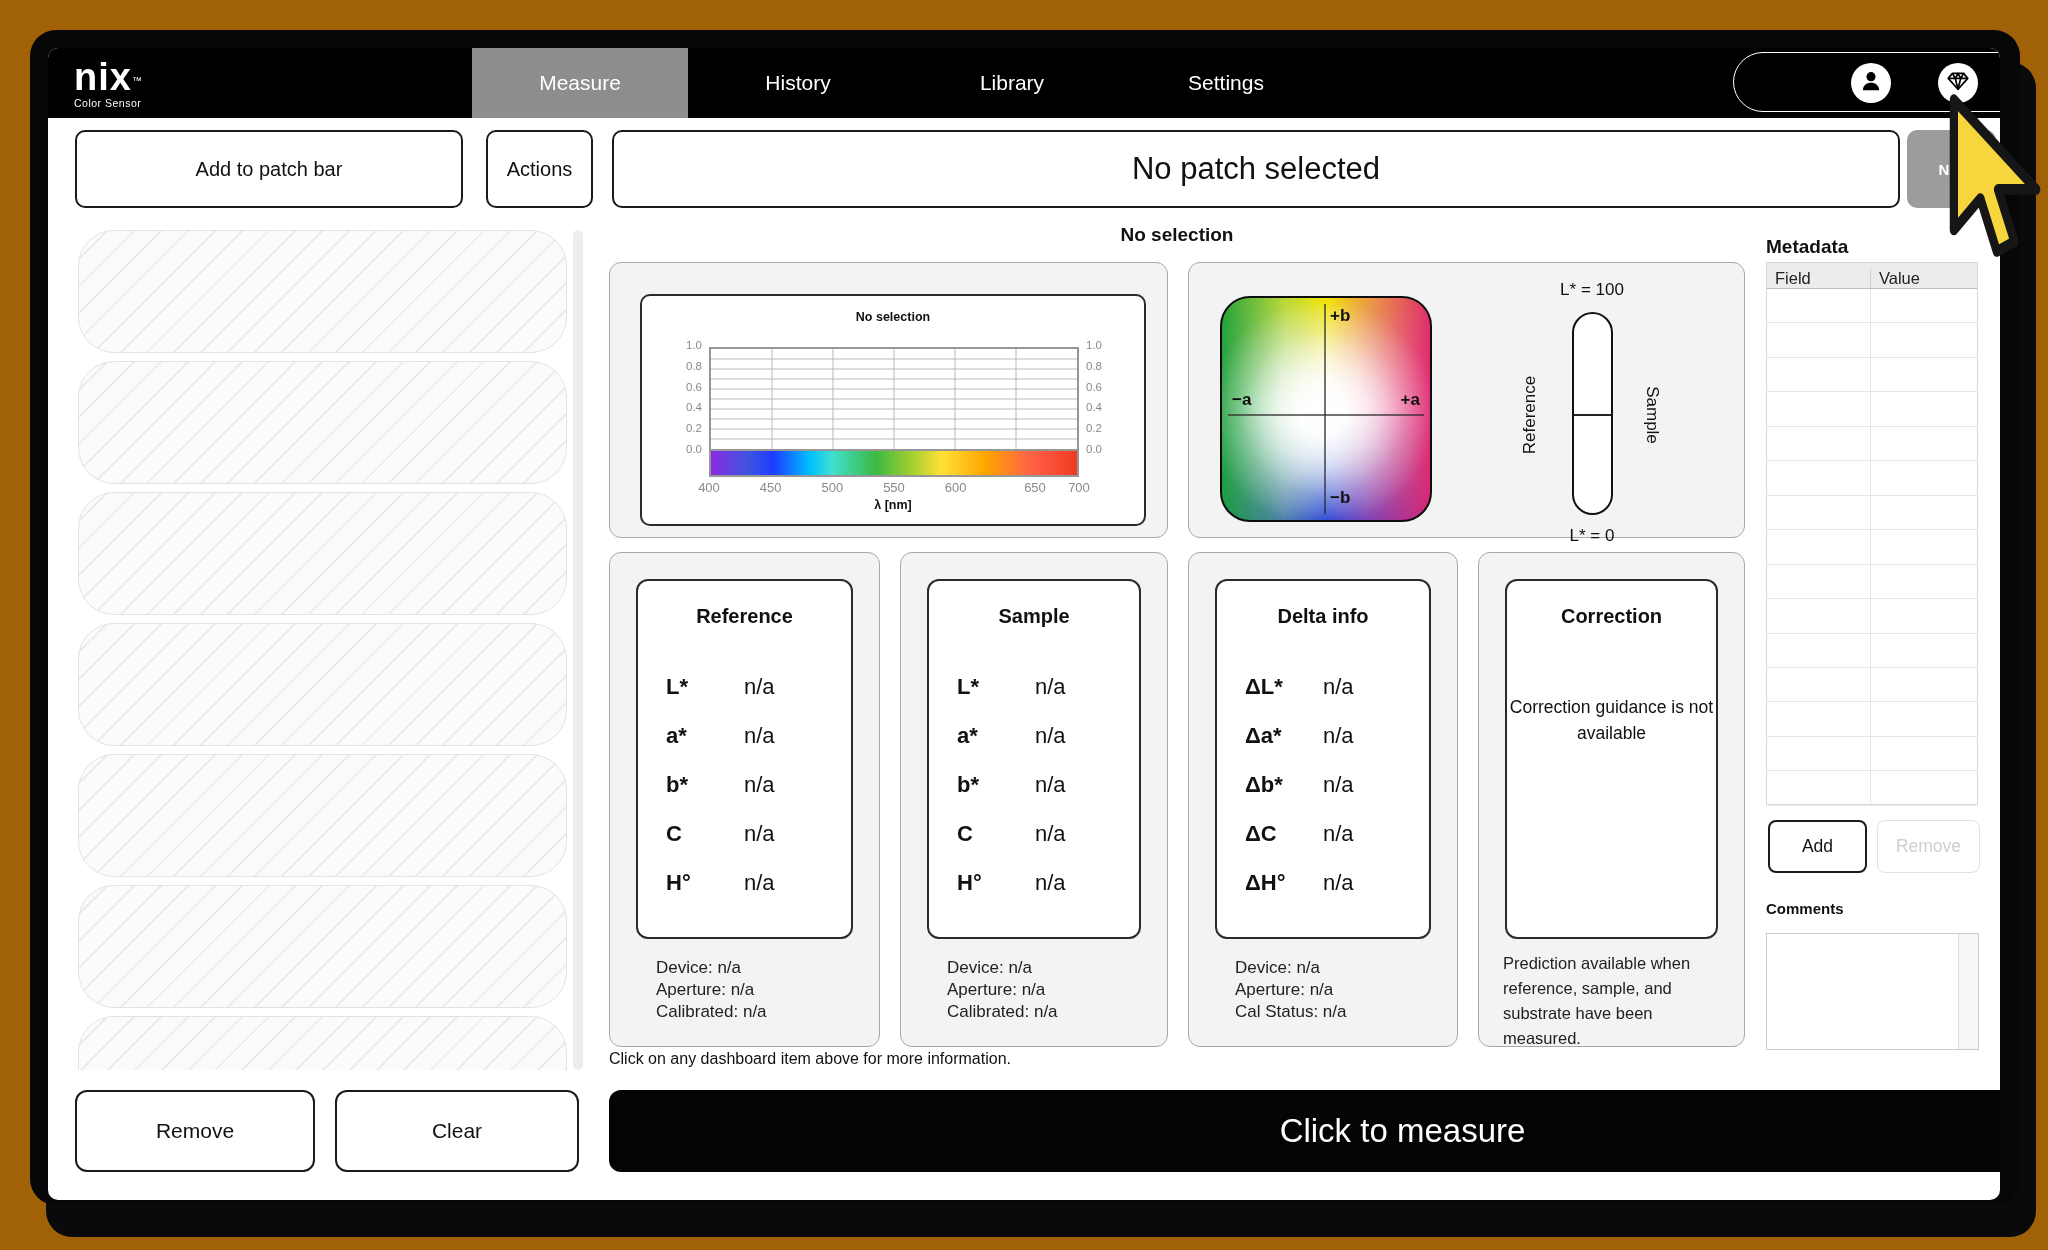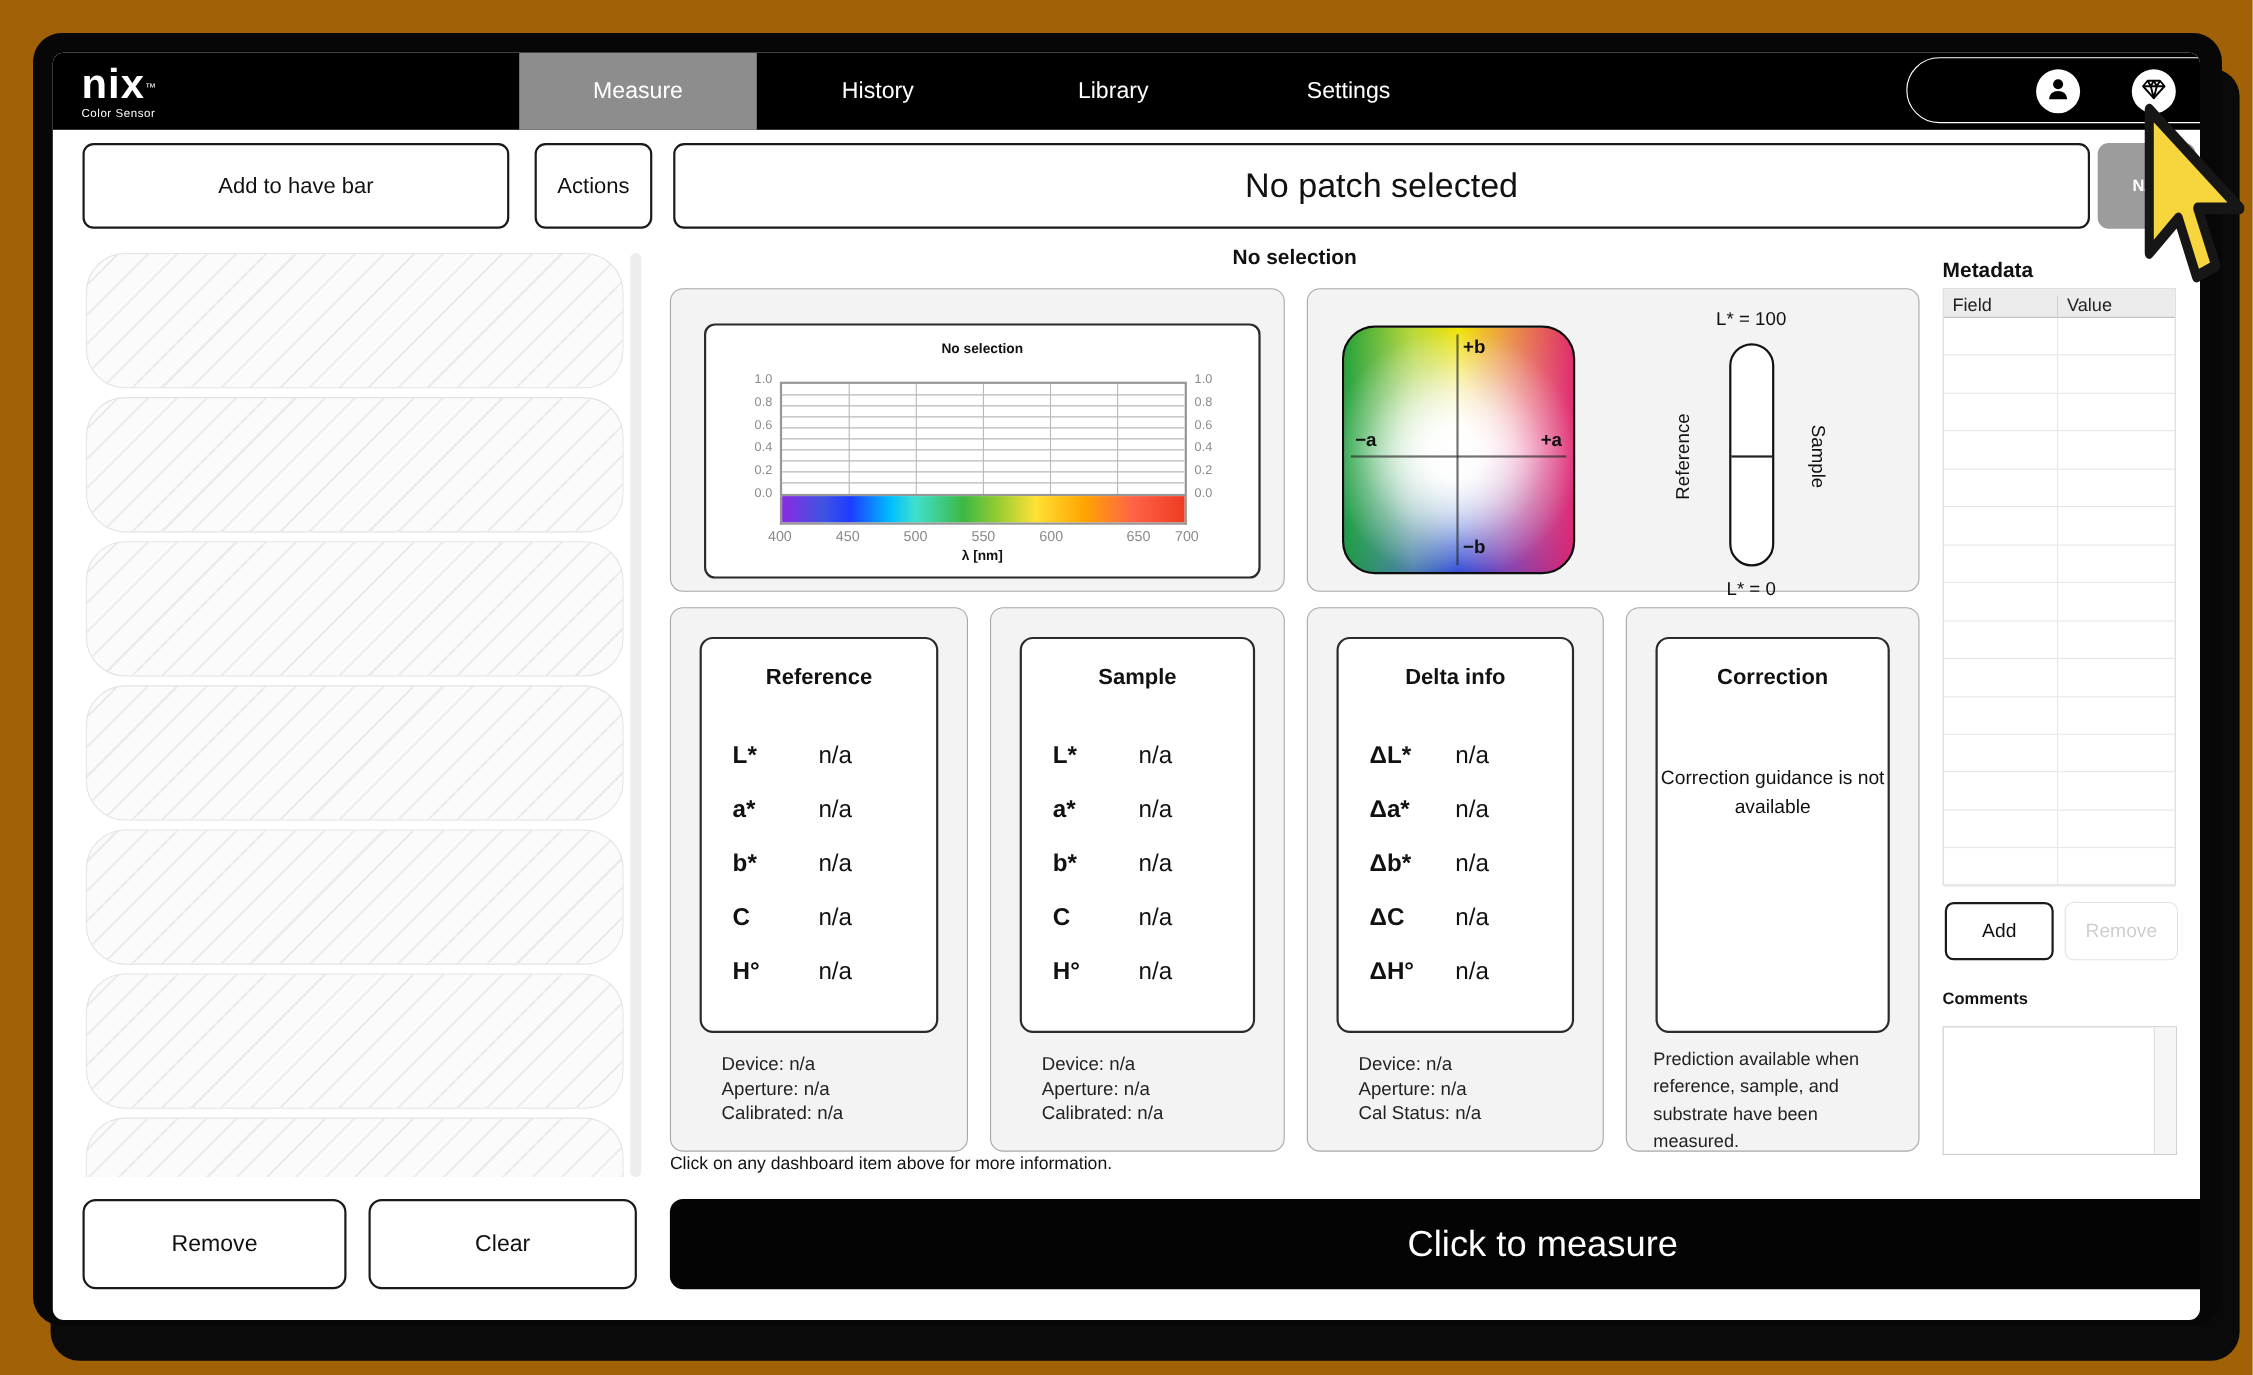--- a/index.html
+++ b/index.html
@@ -149,21 +149,21 @@
           <svg width="26" height="26" viewBox="0 0 24 24" fill="none" stroke="#000" stroke-width="1.6" stroke-linejoin="round">
               <path d="M6.8,5 h10.4 l3.8,4.6 L12,19.6 L3,9.6 Z"></path>
               <path d="M3,9.6 h18"></path>
               <path d="M6.8,5 l2.7,4.6 2.5,-4.6 2.5,4.6 2.7,-4.6"></path>
               <path d="M9.5,9.6 L12,19.6 L14.5,9.6"></path>
             </svg>
         </span>
       </div>
     </div>
 
-    <div class="abs btn toolbar-add">Add to have bar</div>
+    <div class="abs btn toolbar-add">Add to patch bar</div>
     <div class="abs btn toolbar-actions">Actions</div>
     <div class="abs btn patch-header">No patch selected</div>
     <div class="abs na-badge">N/A</div>
 
     <div class="abs slots" id="slots">
         <div class="slot" style="top: 0px;"></div>
         <div class="slot" style="top: 131px;"></div>
         <div class="slot" style="top: 262px;"></div>
         <div class="slot" style="top: 393px;"></div>
         <div class="slot" style="top: 524px;"></div>

